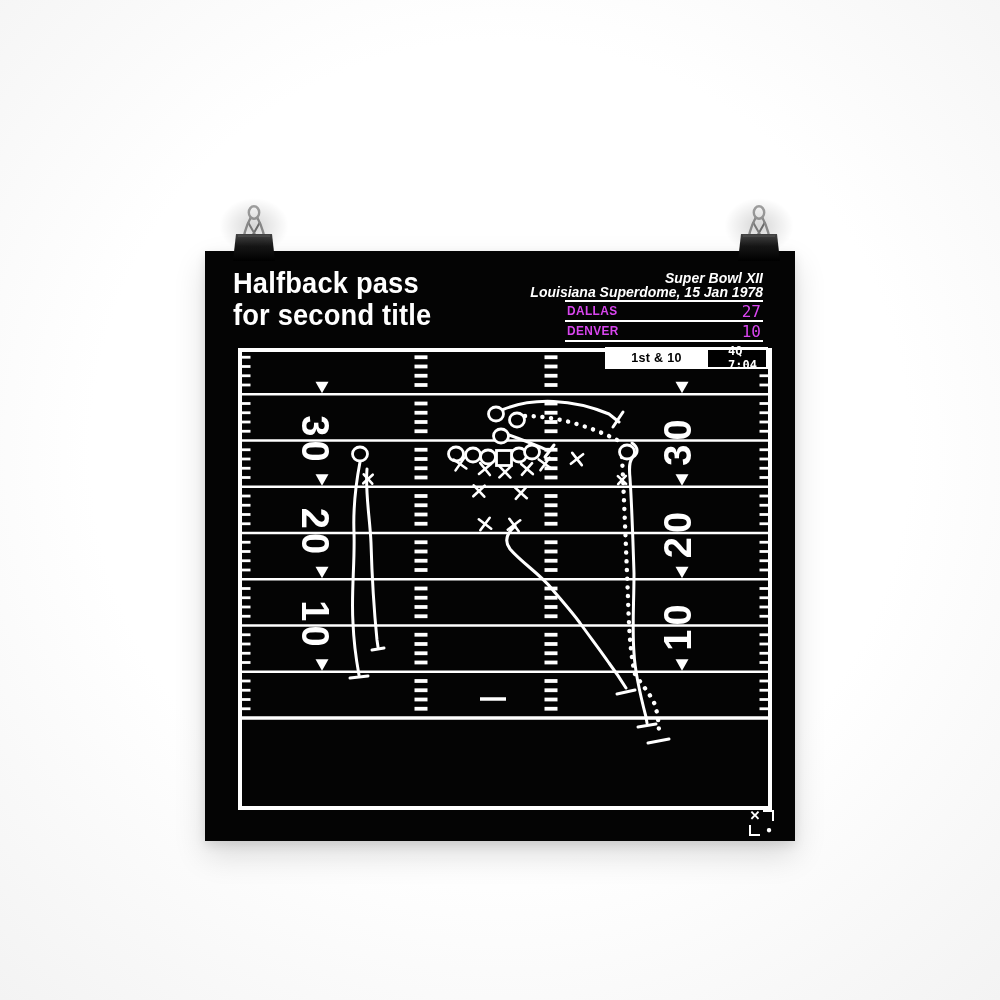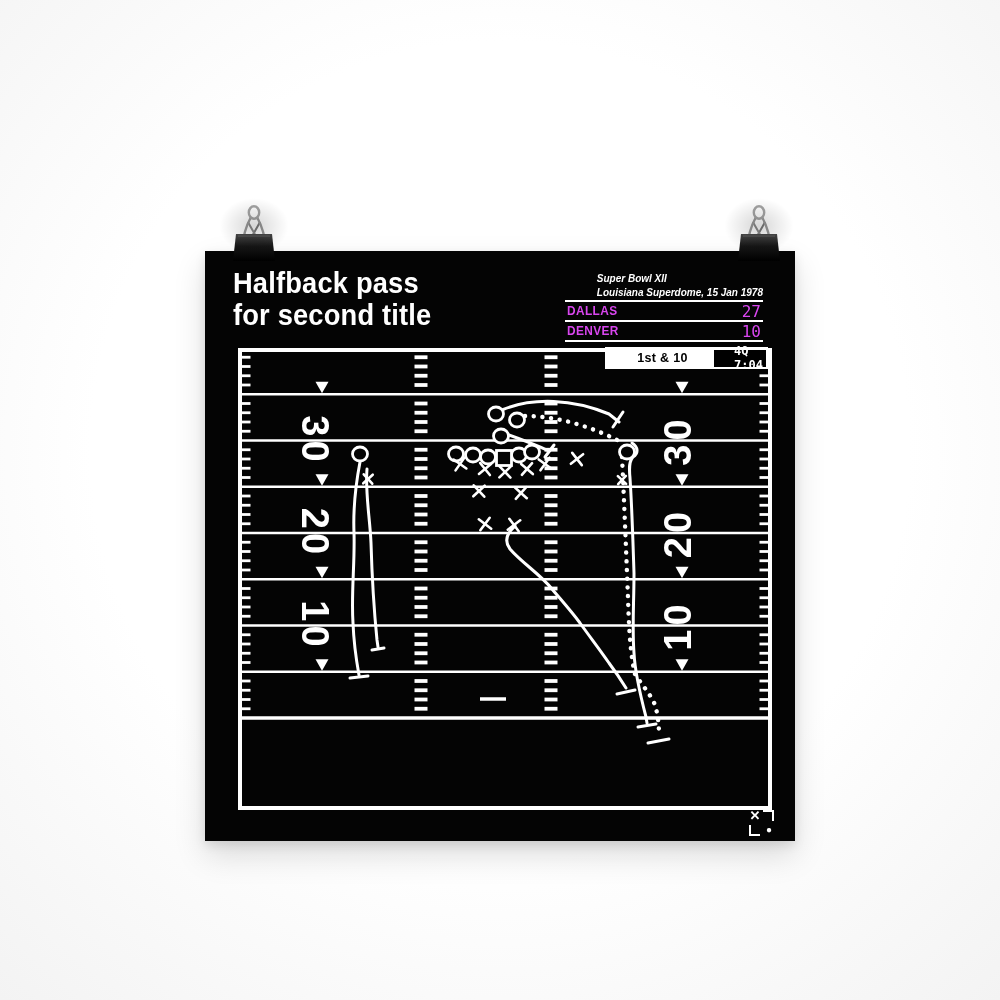--- a/index.html
+++ b/index.html
@@ -18,39 +18,39 @@
     box-shadow:0 14px 30px rgba(0,0,0,.14), 0 4px 10px rgba(0,0,0,.10);
     margin-top:46px;
   }
 
   
   .title{position:absolute;left:28px;top:16px;color:#fff;
     font-size:29px;font-weight:bold;line-height:32px;letter-spacing:.2px;
     transform:scaleX(.94);transform-origin:left top;white-space:nowrap;}
 
   
-  .event{position:absolute;right:32px;top:21px;color:#fff;text-align:left;
-    font-size:10px;font-style:italic;font-weight:bold;line-height:13.5px;white-space:nowrap;}
+  .event{position:absolute;right:32px;top:21px;color:#fff;text-align:right;
+    font-size:14px;font-style:italic;font-weight:bold;line-height:13.5px;white-space:nowrap;}
 
   
   .scoreboard{position:absolute;left:360px;top:49px;width:198px;border-top:2.5px solid #fff;}
   .srow{display:flex;justify-content:space-between;align-items:center;
     height:16px;padding:1px 2px;border-bottom:2.5px solid #fff;color:#d946ef;}
   .srow .team{font-size:12.5px;font-weight:bold;letter-spacing:.4px;transform:scaleX(.95);transform-origin:left center;}
   .srow .score{font-family:"DejaVu Sans Mono", monospace;font-size:16px;font-weight:normal;}
 
   
   .field-wrap{position:absolute;left:33px;top:97px;width:534px;height:462px;}
   .field-wrap svg{position:absolute;left:0;top:0;}
 
   
   .badge{position:absolute;left:367px;top:-1px;width:163px;height:22px;
     background:#fff;display:flex;align-items:stretch;}
   .badge .down{width:103px;display:flex;align-items:center;justify-content:center;
-    color:#000;font-size:12.5px;font-weight:bold;letter-spacing:.3px;padding-left:6px;}
+    color:#000;font-size:12.5px;font-weight:bold;letter-spacing:.3px;}
   .badge .clock{flex:1;margin:2.5px 2.5px 2.5px 0;background:#000;color:#fff;
     display:flex;align-items:center;justify-content:center;
     font-family:"DejaVu Sans Mono", monospace;font-size:12px;font-weight:bold;padding-left:20px;}
 
   
   .logo{position:absolute;right:20px;bottom:5px;width:26px;height:26px;
     display:grid;grid-template-columns:12px 12px;grid-template-rows:12px 12px;gap:2px;}
   .logo .lx{color:#fff;font-size:13px;font-weight:bold;line-height:12px;text-align:center;}
   .logo .ltr{justify-self:start;width:9px;height:9px;border-top:2.5px solid #fff;border-right:2.5px solid #fff;}
   .logo .lbl{align-self:end;width:9px;height:9px;border-left:2.5px solid #fff;border-bottom:2.5px solid #fff;}

